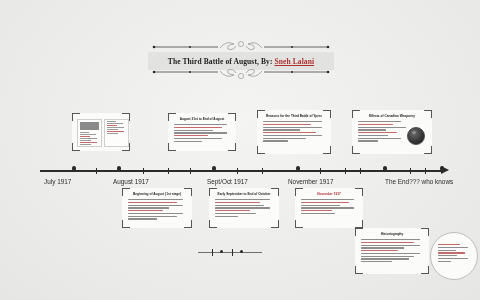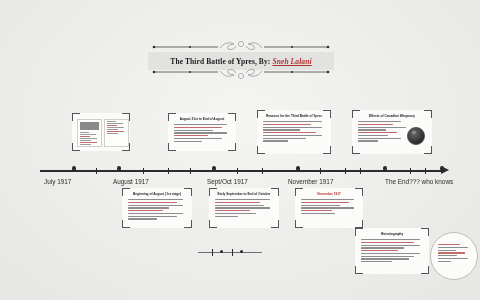--- a/index.html
+++ b/index.html
@@ -20,21 +20,21 @@
   .title-banner{
     position:absolute;left:148px;top:52px;width:186px;height:18px;
     background:#e2e2e0;
     display:flex;align-items:center;justify-content:center;
   }
   .title-text{
     font-family:"Liberation Serif", serif;
     font-size:7.5px;font-weight:bold;color:#1c1c1c;
     white-space:nowrap;letter-spacing:.1px;
   }
-  .title-text .author{color:#b03030;text-decoration:underline;font-style:italic;}
+  .title-text .author{color:#b03030;text-decoration:underline;}
   .flourish{
     position:absolute;left:150px;width:182px;height:14px;
     pointer-events:none;
   }
   .flourish.top{top:38px;}
   .flourish.bottom{top:68px;}
 
   
   .timeline-axis{
     position:absolute;left:40px;top:170px;width:402px;height:1.6px;
@@ -144,21 +144,21 @@
     <circle cx="178" cy="9" r="1.3" fill="#2b2b2b"></circle>
     <circle cx="40" cy="9" r="1" fill="#2b2b2b"></circle>
     <circle cx="142" cy="9" r="1" fill="#2b2b2b"></circle>
     <path d="M70 10 q6-8 14-4 q-8 1-6 5 q5 2 8-3" stroke="#9a9a9a" stroke-width="0.8" fill="none"></path>
     <path d="M112 10 q-6-8-14-4 q8 1 6 5 q-5 2-8-3" stroke="#9a9a9a" stroke-width="0.8" fill="none"></path>
     <circle cx="91" cy="6" r="2.6" stroke="#9a9a9a" stroke-width="0.7" fill="none"></circle>
   </svg>
 
   <div class="title-banner">
     <div class="title-text">
-      <span>The Third Battle of Ypres, By: </span><span class="author">Sneh Lalani</span>
+      <span>The Third Battle of August, By: </span><span class="author">Sneh Lalani</span>
     </div>
   </div>
 
   <svg class="flourish bottom" viewBox="0 0 182 14">
     <path d="M4 4 H68" stroke="#2b2b2b" stroke-width="0.7" fill="none"></path>
     <path d="M114 4 H178" stroke="#2b2b2b" stroke-width="0.7" fill="none"></path>
     <circle cx="4" cy="4" r="1.3" fill="#2b2b2b"></circle>
     <circle cx="178" cy="4" r="1.3" fill="#2b2b2b"></circle>
     <circle cx="40" cy="4" r="1" fill="#2b2b2b"></circle>
     <circle cx="142" cy="4" r="1" fill="#2b2b2b"></circle>

